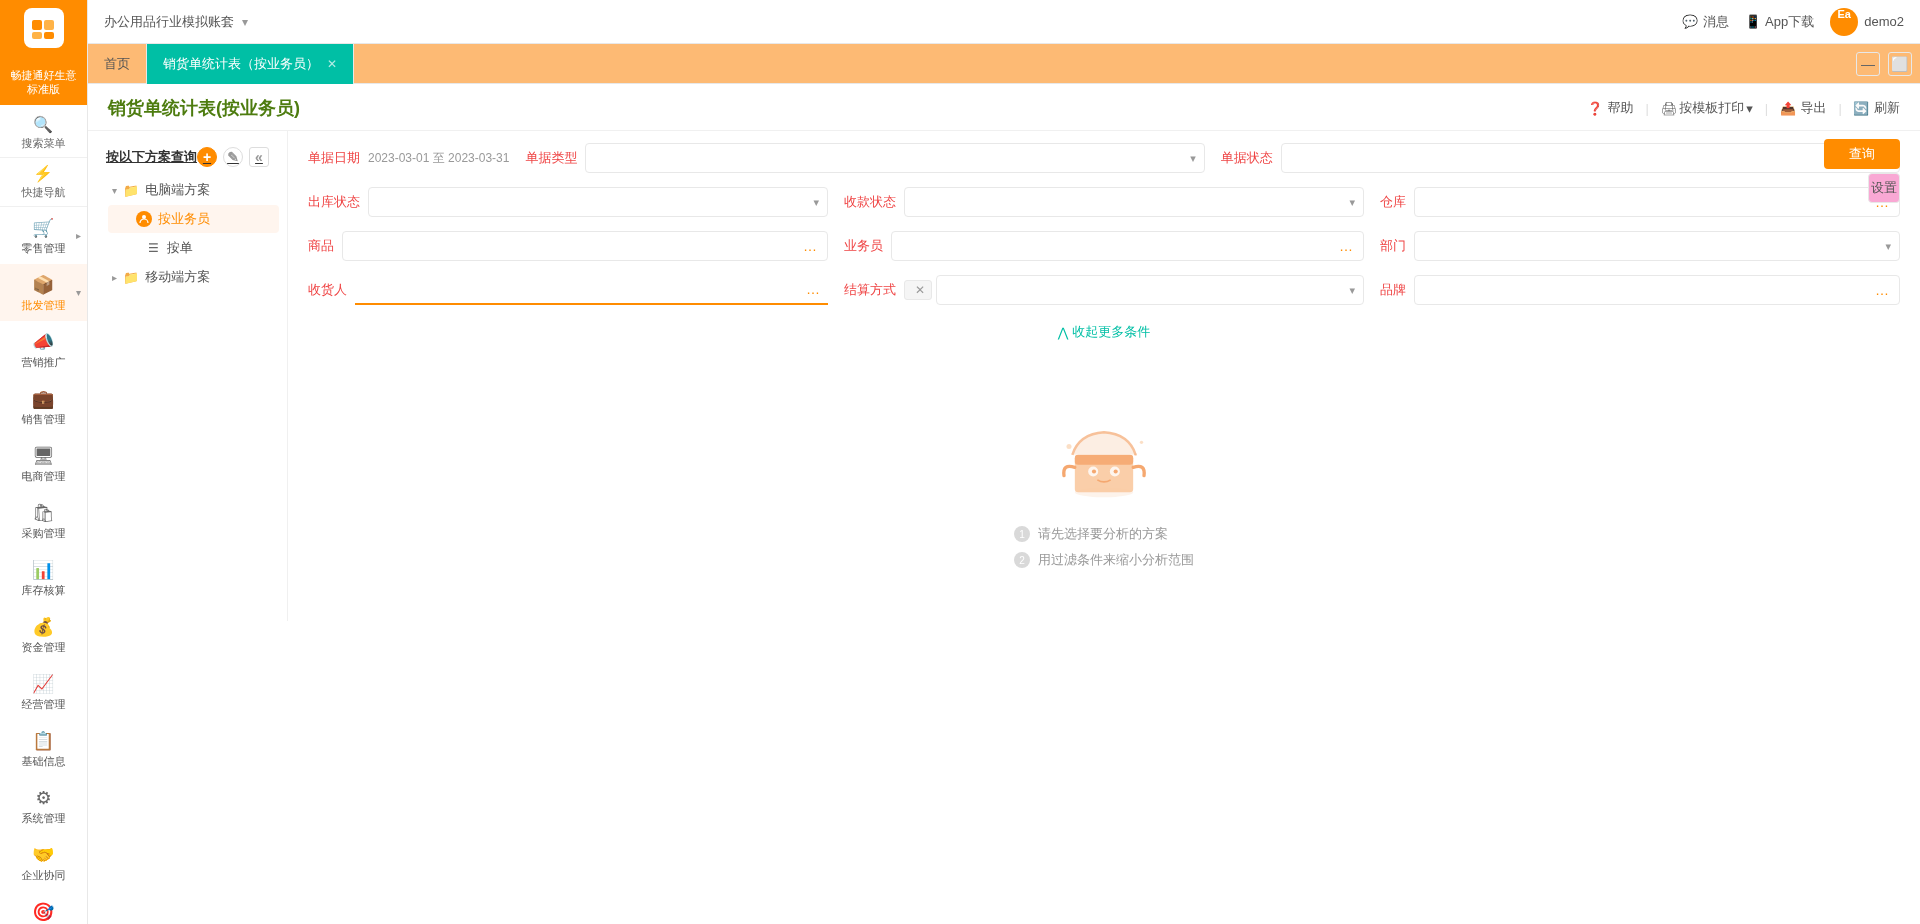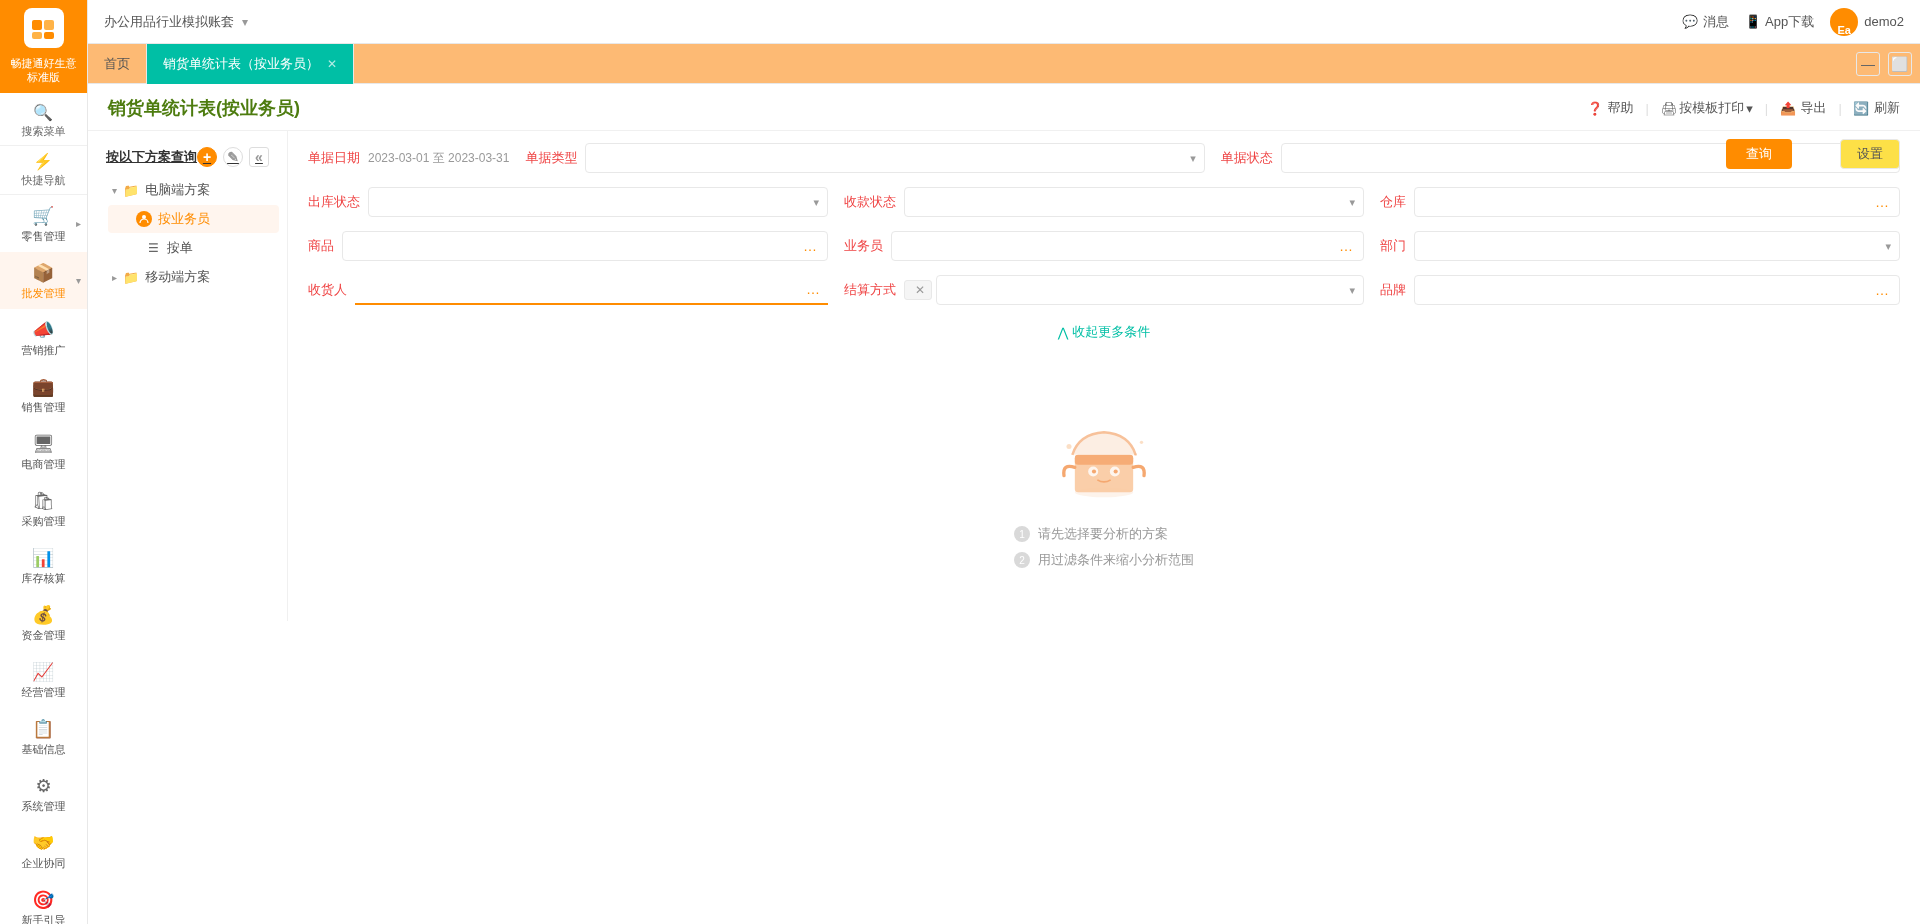--- a/index.html
+++ b/index.html
@@ -3,21 +3,21 @@
   <meta charset="utf-8">
   <style>
     * { box-sizing: border-box; margin: 0; padding: 0; }
     body { font-family: "Microsoft YaHei", "PingFang SC", sans-serif; font-size: 13px; background: #f0f2f5; display: flex; height: 924px; overflow: hidden; }
 
     
     .sidebar { width: 88px; background: #fff; display: flex; flex-direction: column; align-items: center; border-right: 1px solid #e8e8e8; height: 100%; }
     .logo-area { width: 100%; background: #ff8c00; padding: 8px 4px; display: flex; flex-direction: column; align-items: center; cursor: pointer; }
     .logo-icon { width: 40px; height: 40px; background: #fff; border-radius: 8px; display: flex; align-items: center; justify-content: center; }
     .logo-icon svg { width: 28px; height: 28px; }
-    .logo-text { color: #fff; font-size: 11px; margin-top: 8px; text-align: center; line-height: 1.3; }
+    .logo-text { color: #fff; font-size: 11px; margin-top: 20px; text-align: center; line-height: 1.3; }
     .sidebar-search { width: 100%; padding: 10px 0 6px; display: flex; flex-direction: column; align-items: center; border-bottom: 1px solid #f0f0f0; cursor: pointer; }
     .sidebar-search-icon { font-size: 16px; color: #666; }
     .sidebar-search-label { font-size: 11px; color: #666; margin-top: 2px; }
     .sidebar-nav { width: 100%; padding: 6px 0 6px; display: flex; flex-direction: column; align-items: center; border-bottom: 1px solid #f0f0f0; cursor: pointer; }
     .sidebar-nav-label { font-size: 11px; color: #666; margin-top: 2px; }
     .sidebar-menu { flex: 1; width: 100%; overflow-y: auto; }
     .sidebar-menu-item { width: 100%; padding: 10px 0 8px; display: flex; flex-direction: column; align-items: center; cursor: pointer; position: relative; }
     .sidebar-menu-item.active { background: #fff5ee; }
     .sidebar-menu-item.active .menu-label { color: #ff8c00; }
     .menu-icon { font-size: 18px; color: #666; }
@@ -27,21 +27,21 @@
     
     .main { flex: 1; display: flex; flex-direction: column; height: 100%; overflow: hidden; }
 
     
     .top-header { height: 44px; background: #fff; display: flex; align-items: center; justify-content: space-between; padding: 0 16px; border-bottom: 1px solid #e8e8e8; }
     .top-header-left { display: flex; align-items: center; gap: 8px; }
     .breadcrumb-text { font-size: 13px; color: #555; }
     .breadcrumb-arrow { color: #999; font-size: 12px; }
     .top-header-right { display: flex; align-items: center; gap: 16px; }
     .header-btn { display: flex; align-items: center; gap: 4px; cursor: pointer; color: #555; font-size: 13px; }
-    .user-avatar { width: 28px; height: 28px; border-radius: 50%; background: #ff8c00; display: flex; align-items: flex-end; justify-content: center; color: #fff; font-size: 12px; overflow: hidden; }
+    .user-avatar { width: 28px; height: 28px; border-radius: 50%; background: #ff8c00; display: flex; align-items: flex-start; justify-content: center; color: #fff; font-size: 12px; overflow: hidden; }
 
     
     .tabs-bar { height: 40px; background: #fdba74; display: flex; align-items: center; border-bottom: 1px solid #e8e8e8; padding: 0 0 0 0; }
     .tab-item { height: 40px; display: flex; align-items: center; padding: 0 16px; cursor: pointer; font-size: 13px; color: #555; border-right: 1px solid #e8e8e8; white-space: nowrap; }
     .tab-item.active { background: #00bfa5; color: #fff; }
     .tab-close { margin-left: 8px; font-size: 12px; opacity: 0.7; }
     .tab-controls { margin-left: auto; display: flex; align-items: center; padding: 0 8px; gap: 8px; }
     .tab-ctrl-btn { width: 24px; height: 24px; display: flex; align-items: center; justify-content: center; cursor: pointer; color: #666; font-size: 14px; border: 1px solid #e8e8e8; border-radius: 3px; }
 
     
@@ -103,23 +103,23 @@
     
     .tag-control { display: flex; align-items: center; gap: 4px; }
     .filter-tag { display: flex; align-items: center; gap: 4px; background: #f5f5f5; border: 1px solid #e8e8e8; border-radius: 3px; padding: 2px 6px; font-size: 12px; color: #555; }
     .filter-tag-close { cursor: pointer; color: #999; font-size: 12px; }
 
     
     .collapse-row { display: flex; justify-content: center; margin: 4px 0; }
     .collapse-btn { display: flex; align-items: center; gap: 4px; color: #00bfa5; font-size: 13px; cursor: pointer; padding: 4px 12px; }
 
     
-    .action-btns { position: absolute; right: 20px; top: 0; display: flex; gap: 4px; padding-top: 8px; }
+    .action-btns { position: absolute; right: 20px; top: 0; display: flex; flex-direction: column; gap: 4px; padding-top: 8px; }
     .btn-query { background: #ff8c00; color: #fff; border: none; border-radius: 4px; padding: 6px 20px; font-size: 13px; cursor: pointer; }
-    .btn-settings { background: #fde047; color: #555; border: 1px solid #e8e8e8; border-radius: 4px; padding: 5px 16px; font-size: 13px; cursor: pointer; margin-left: 44px; }
+    .btn-settings { background: #f9a8d4; color: #555; border: 1px solid #e8e8e8; border-radius: 4px; padding: 5px 2px; font-size: 13px; cursor: pointer; margin-left: 44px; }
 
     .filter-wrapper { position: relative; }
 
     
     .empty-state { display: flex; flex-direction: column; align-items: center; justify-content: center; padding: 60px 0 40px; }
     .empty-icon { width: 100px; height: 100px; margin-bottom: 16px; }
     .empty-tips { display: flex; flex-direction: column; gap: 8px; }
     .empty-tip { display: flex; align-items: flex-start; gap: 8px; font-size: 13px; color: #999; }
     .tip-num { width: 16px; height: 16px; border-radius: 50%; background: #d9d9d9; display: flex; align-items: center; justify-content: center; font-size: 10px; color: #fff; flex-shrink: 0; margin-top: 1px; }
 

